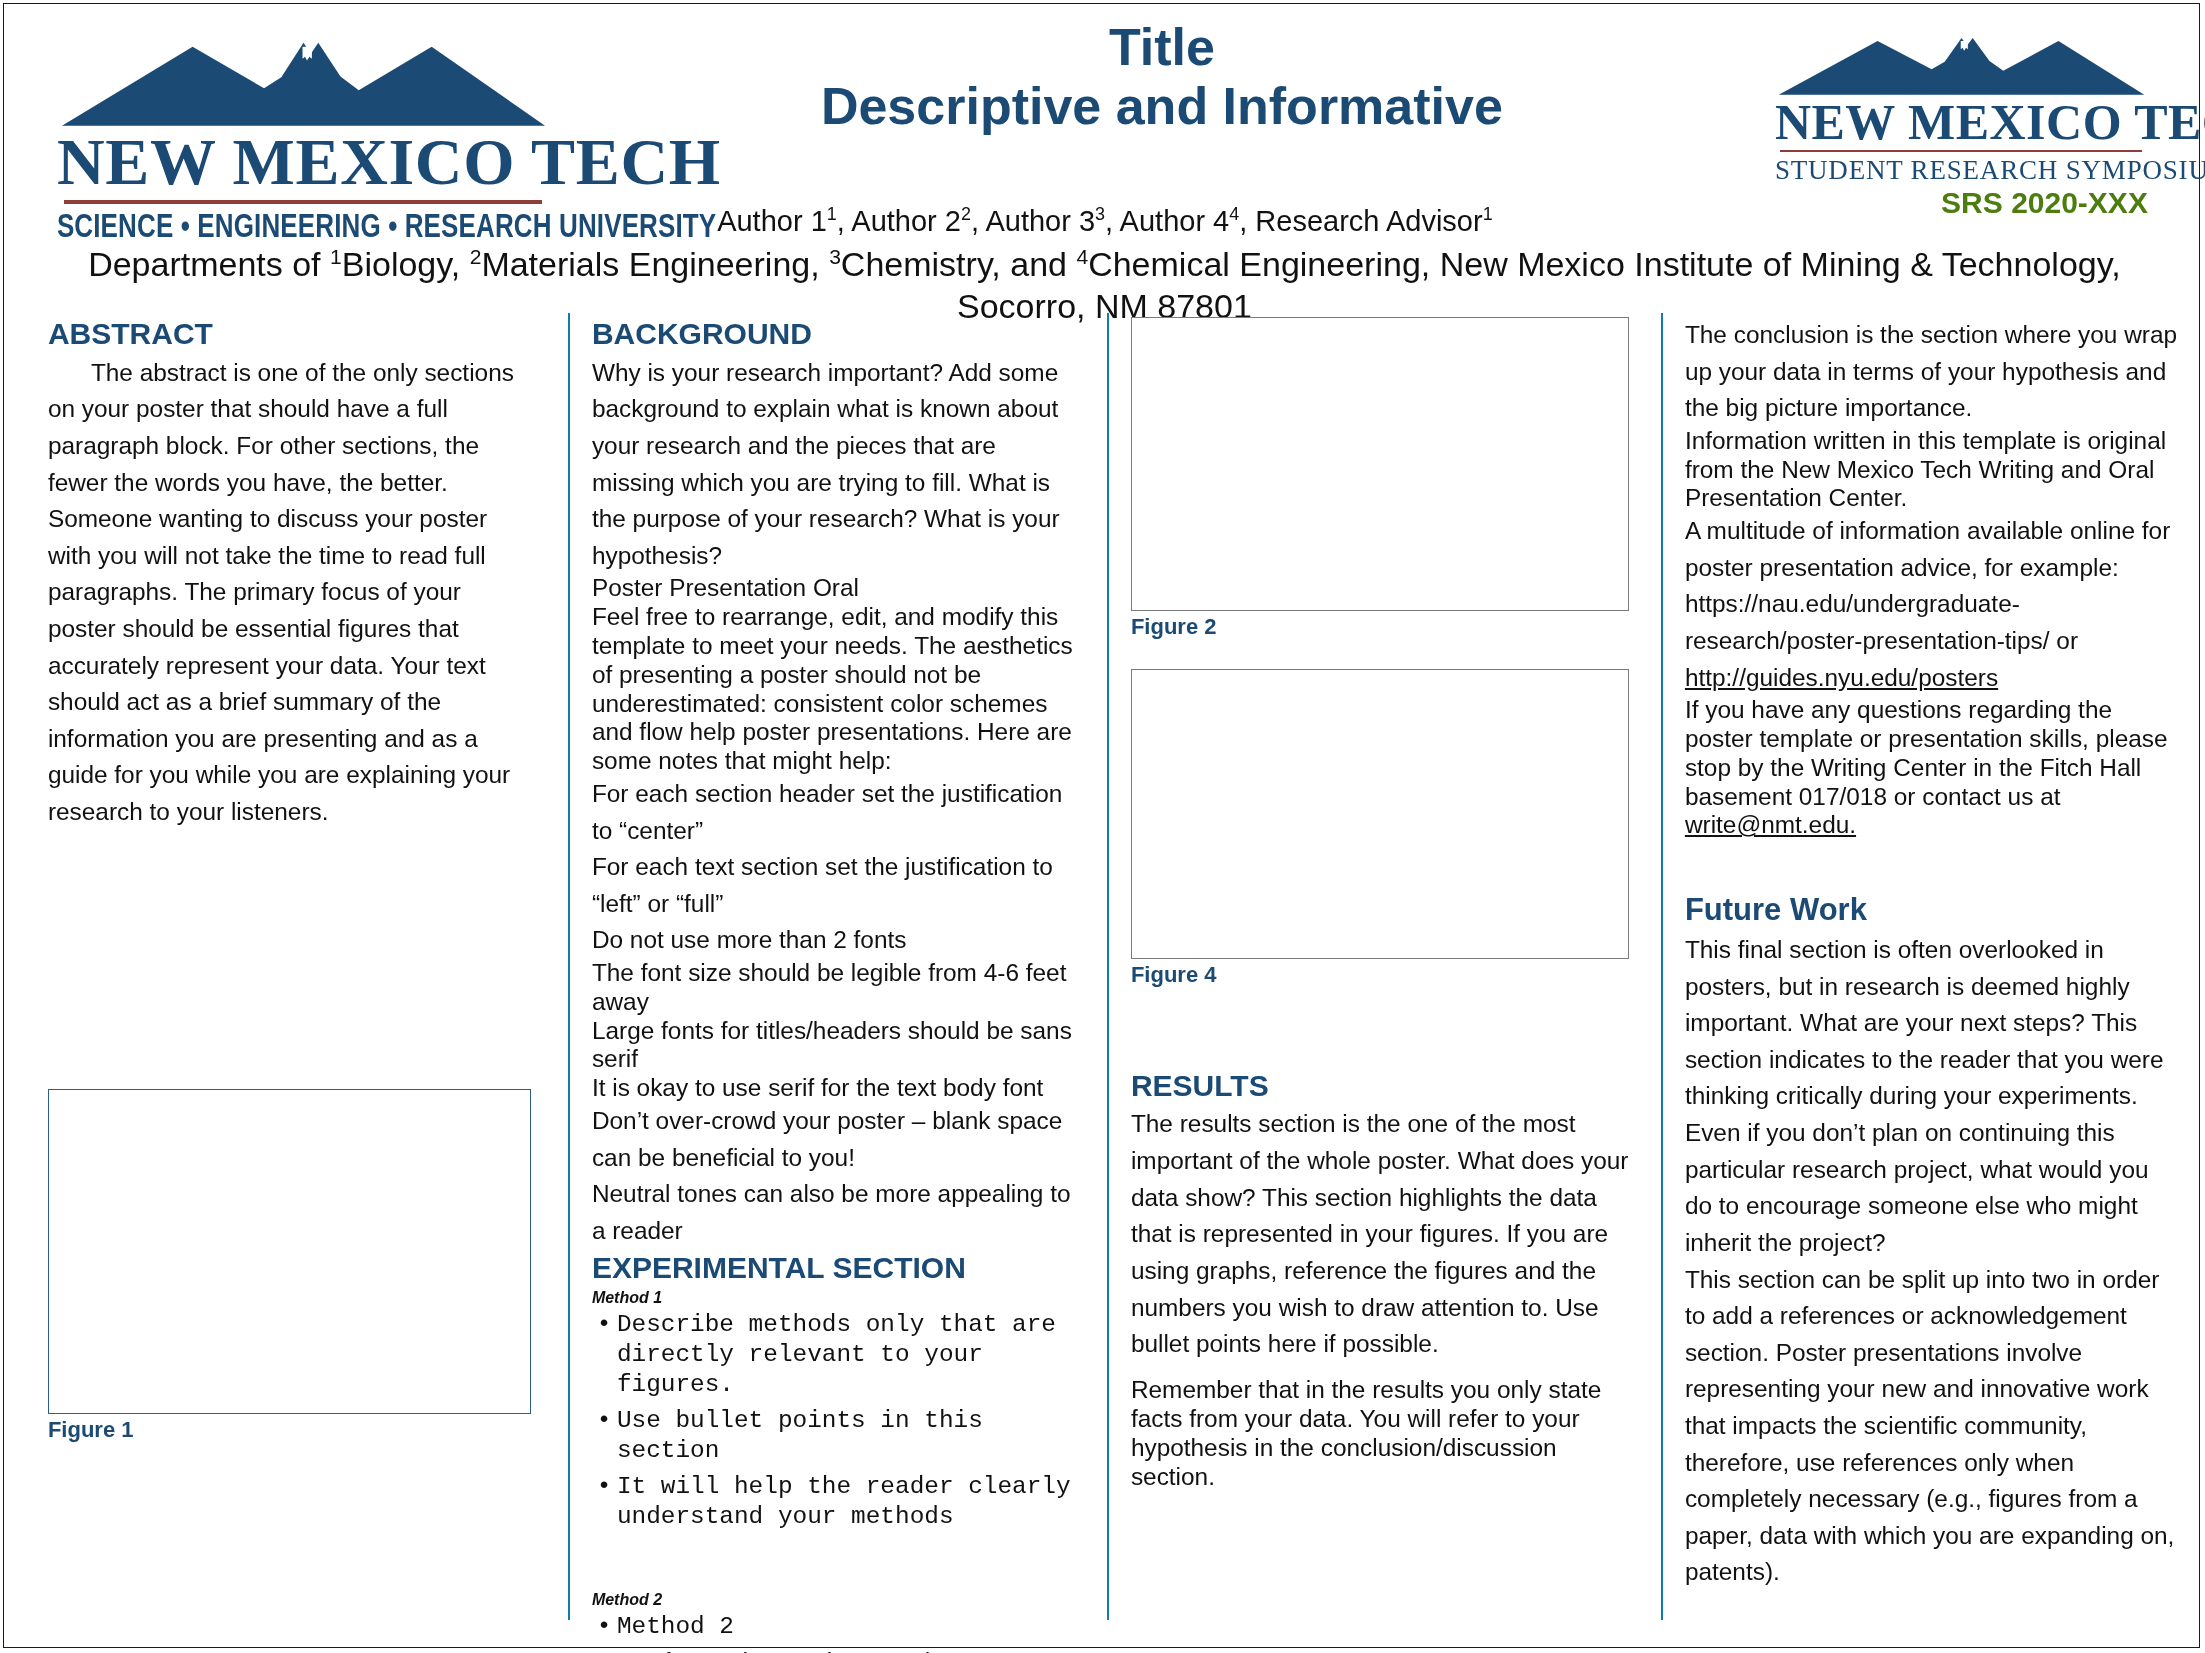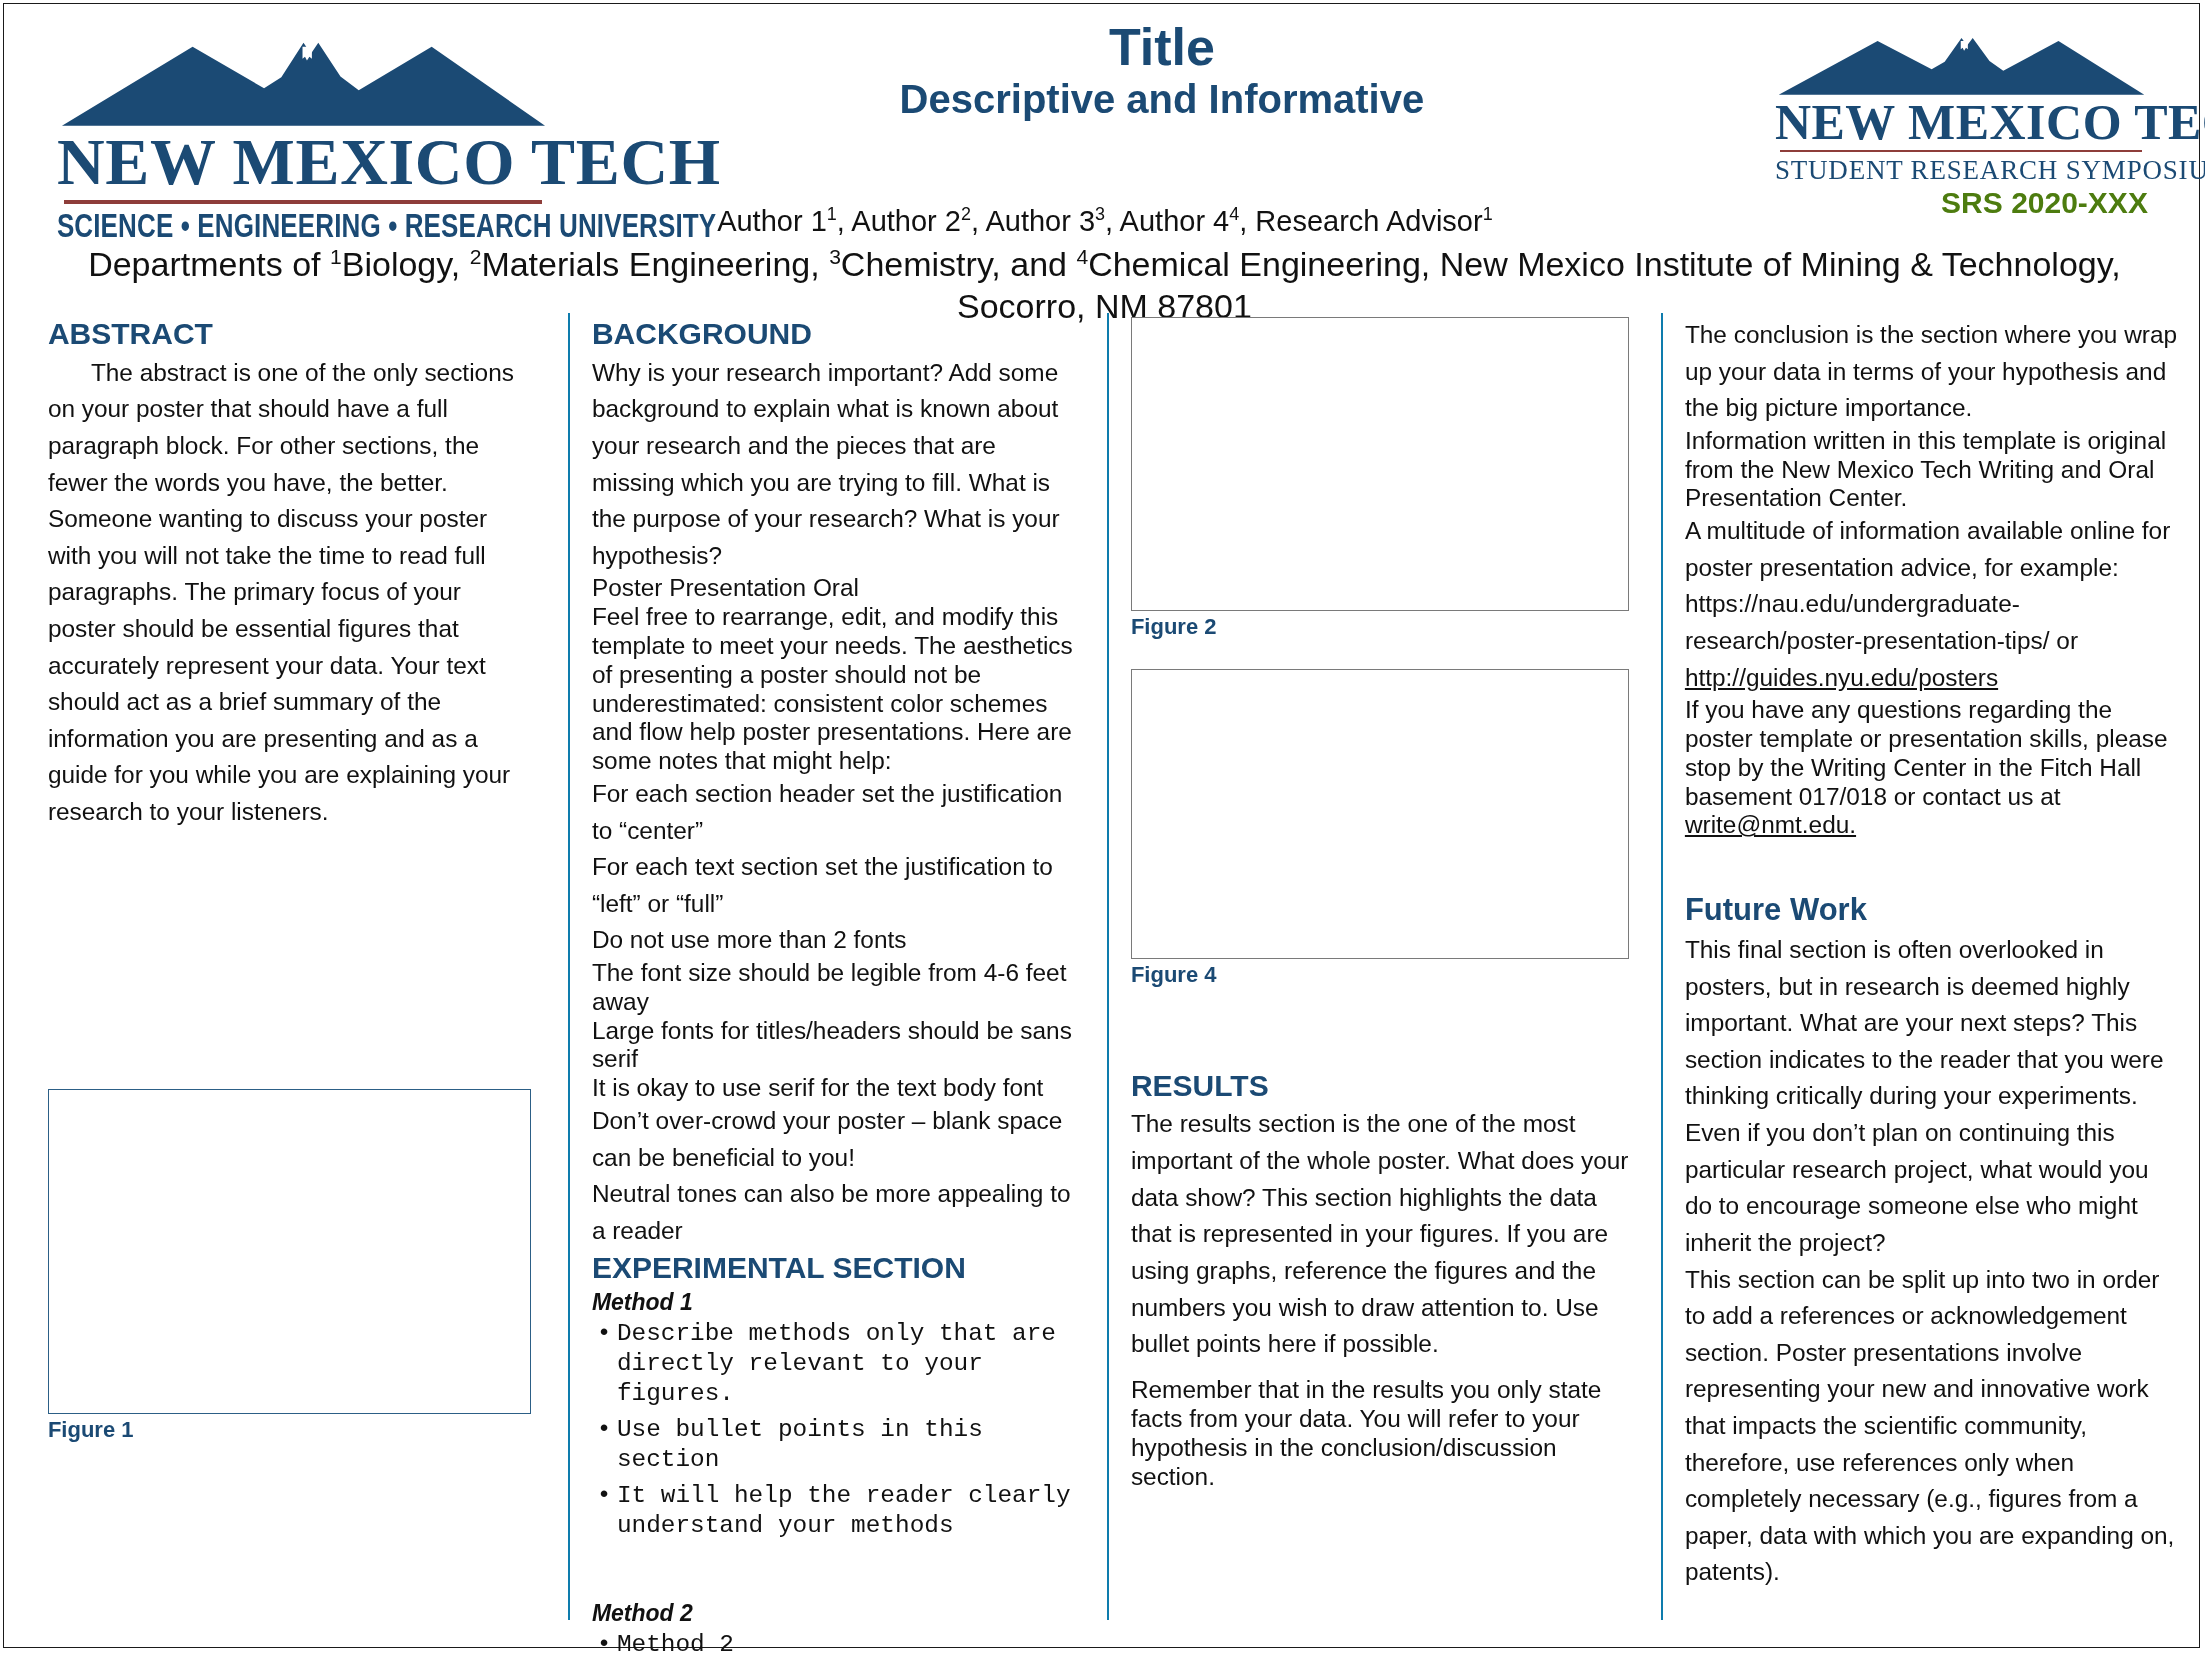--- a/index.html
+++ b/index.html
@@ -106,21 +106,21 @@
     width: 1196px;
     text-align: center;
   }
   .title-line {
     color: #1b4a74;
     font-weight: bold;
     font-family: "Liberation Sans", sans-serif;
     line-height: 1.12;
   }
   .title-line1 { font-size: 52px; }
-  .title-line2 { font-size: 40px; }
+  .title-line2 { font-size: 52px; }
 
   .authors {
     position: absolute;
     left: 96px;
     top: 199px;
     width: 2010px;
     text-align: center;
     font-size: 29px;
     color: #111111;
     line-height: 1.25;
@@ -190,21 +190,21 @@
     color: #1b4a74;
     font-weight: bold;
     font-size: 22px;
     margin-top: 2.9px;
     font-family: "Liberation Sans", sans-serif;
   }
 
   .meth-head {
     font-weight: bold;
     font-style: italic;
-    font-size: 23px;
+    font-size: 16px;
     margin: 0 0 2.9px 0;
     color: #111111;
   }
   ul.bullets {
     margin: 0 0 0 0;
     padding-left: 0;
     list-style: none;
   }
   ul.bullets li {
     font-size: 24.4px;

